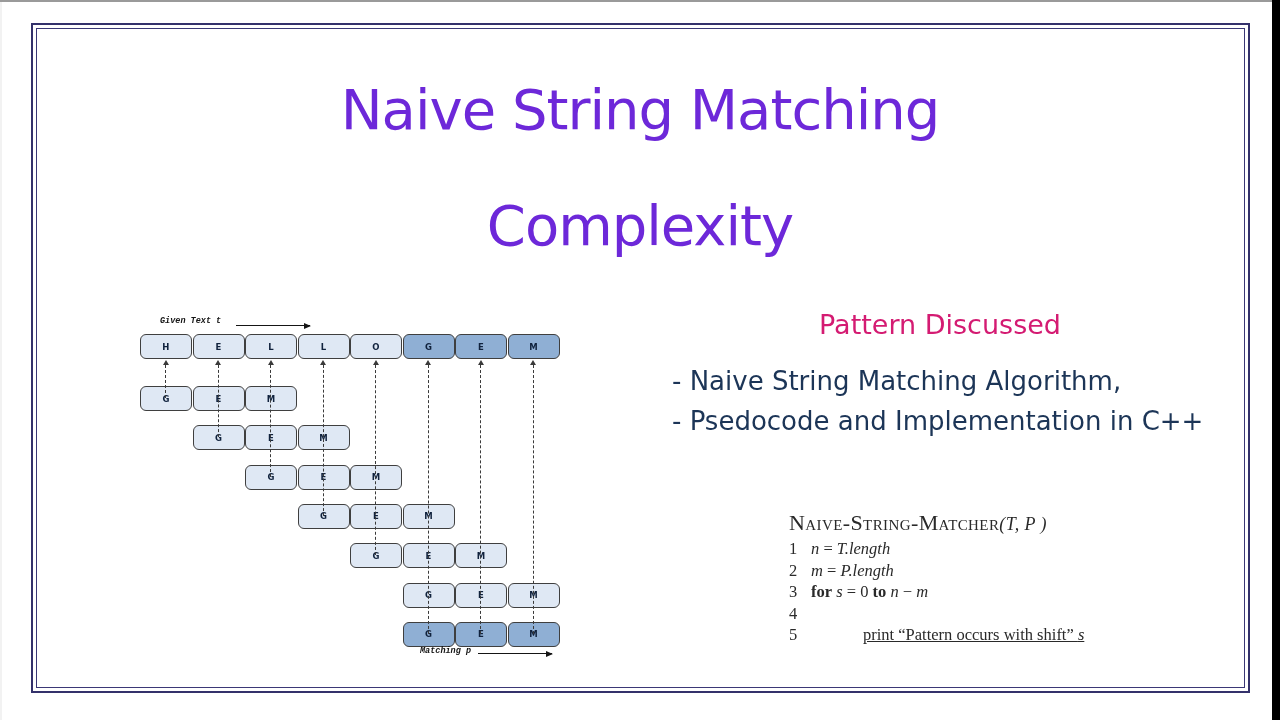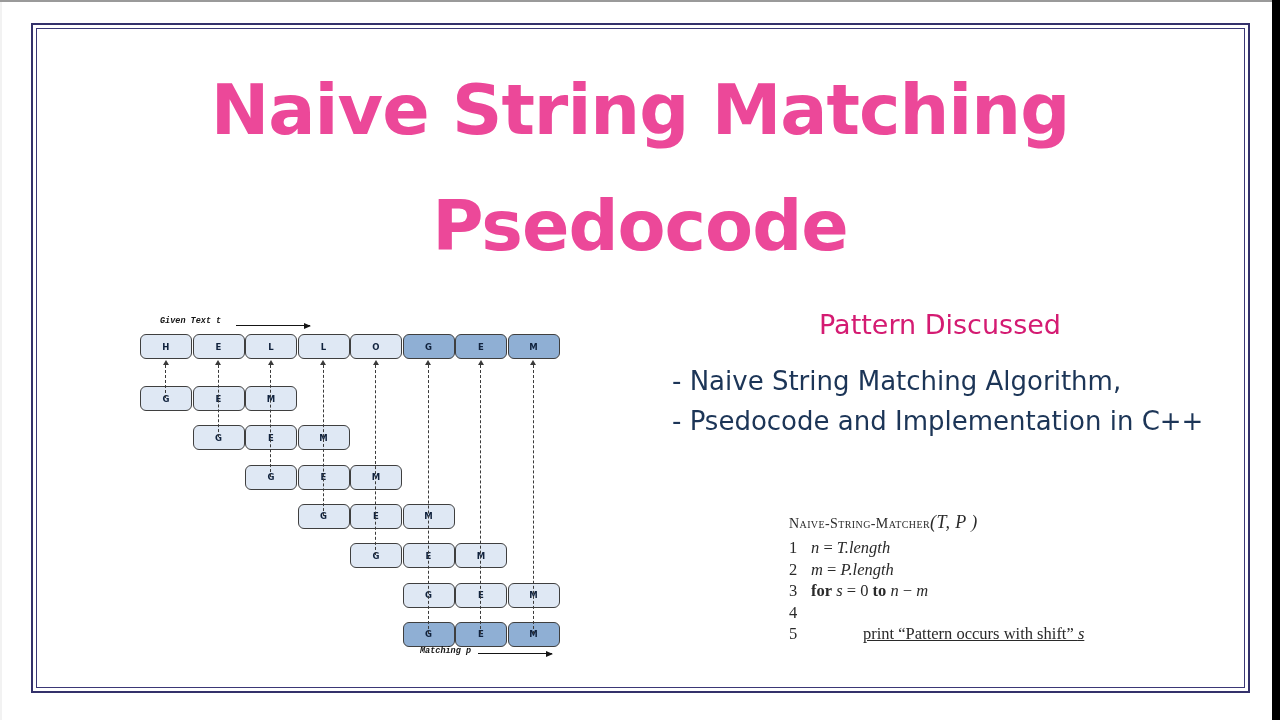--- a/index.html
+++ b/index.html
@@ -55,25 +55,25 @@
     border: 1px solid #3b3876;
     pointer-events: none;
   }
 
   
   .title-block {
     position: absolute;
     left: 60px; top: 52px;
     width: 1160px;
     text-align: center;
-    color: #ec4899;
-    font-family: "DejaVu Sans", sans-serif;
-    font-size: 70px;
+    color: #6d28d9;
+    font-family: "DejaVu Sans", sans-serif;
+    font-size: 56px;
     line-height: 116px;
-    font-weight: 700;
+    font-weight: 400;
     letter-spacing: -1px;
   }
   .title-line { display: block; white-space: nowrap; }
 
   
   .topics-heading {
     position: absolute;
     left: 660px; top: 308px;
     width: 560px;
     text-align: center;
@@ -103,21 +103,21 @@
     font-size: 16.5px;
     line-height: 21.6px;
   }
   .pc-title {
     font-variant: small-caps;
     font-size: 18px;
     letter-spacing: 0.4px;
     white-space: nowrap;
     margin-bottom: 2.5px;
   }
-  .pc-title .caps-name { font-size: 14px; }
+  .pc-title .caps-name { font-size: 22px; }
   .pc-row { display: flex; white-space: nowrap; }
   .pc-num { width: 22px; flex: 0 0 22px; }
   .pc-code { display: block; }
   .it { font-style: italic; }
   .bold { font-weight: bold; }
   .ind1 { padding-left: 26px; }
   .ind2 { padding-left: 52px; text-decoration: underline; }
 
   
   .diagram {
@@ -185,21 +185,21 @@
 <div id="slide-root">
 
   <div class="top-rule"></div>
   <div class="left-bar"></div>
   <div class="right-bar"></div>
 
   <div class="slide-frame"></div>
 
   <div class="title-block">
     <span class="title-line">Naive String Matching</span>
-    <span class="title-line">Psedocode</span>
+    <span class="title-line">Complexity</span>
   </div>
 
   <div class="topics-heading">Pattern Discussed</div>
   <ul class="topics-list">
     <li>- Naive String Matching Algorithm,</li>
     <li>- Psedocode and Implementation in C++</li>
   </ul>
 
   <div class="pseudocode">
     <div class="pc-title">

